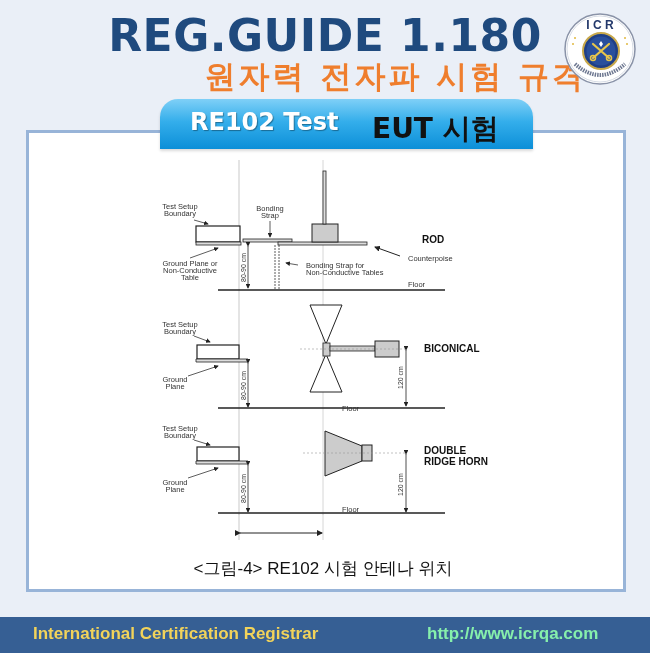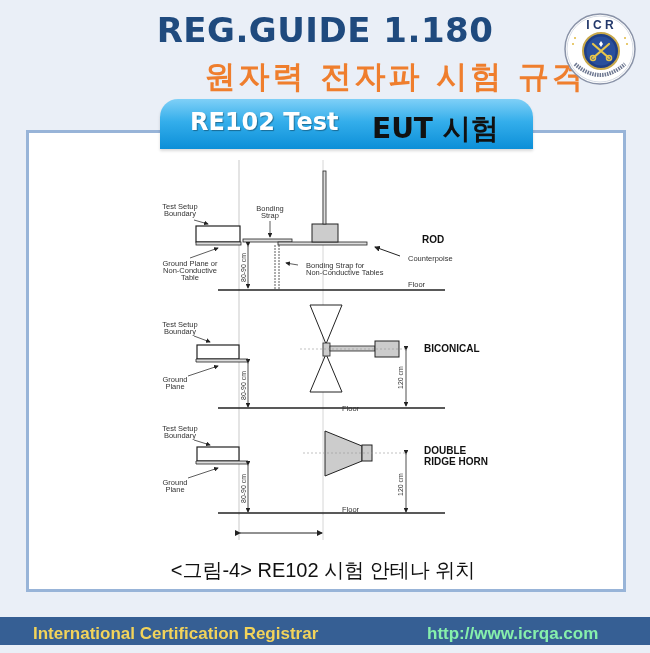--- a/index.html
+++ b/index.html
@@ -1,26 +1,26 @@
 <!DOCTYPE html>
 <html><head>
 <meta charset="utf-8">
 <style>
   html, body { margin:0; padding:0; }
   body { width:650px; height:653px; background:#eaeff7; position:relative; overflow:hidden; font-family:"Liberation Sans","DejaVu Sans",sans-serif; }
-  .title-en { position:absolute; left:0; width:650px; top:10px; text-align:center; font-family:"DejaVu Sans",sans-serif; font-weight:bold; font-size:34px; color:#1f4a7e; letter-spacing:0.5px; }
+  .title-en { position:absolute; left:0; width:650px; top:10px; text-align:center; font-family:"DejaVu Sans",sans-serif; font-weight:bold; font-size:44px; color:#1f4a7e; letter-spacing:0.5px; }
   .title-ko { position:absolute; left:0; width:586px; top:56px; text-align:right; font-family:"DejaVu Sans",sans-serif; font-weight:bold; font-size:31px; color:#ef7e2d; letter-spacing:3px; }
   .logo { position:absolute; left:563px; top:12px; width:74px; height:74px; }
   .panel { position:absolute; left:26px; top:130px; width:594px; height:456px; background:#ffffff; border:3px solid #98b4d8; }
   .tab { position:absolute; left:160px; top:99px; width:373px; height:50px; border-radius:18px 18px 0 0; background:linear-gradient(to bottom,#7fd0f7 0%,#34aeeb 45%,#0c8fd8 100%); box-shadow:0 2px 3px rgba(0,0,0,0.15); }
   .tab-main { position:absolute; left:30px; top:9px; font-family:"DejaVu Sans",sans-serif; font-weight:bold; font-size:24px; color:#ffffff; text-shadow:1px 1px 1px rgba(0,0,0,0.35); }
   .tab-sub { position:absolute; left:212px; top:11px; font-family:"DejaVu Sans",sans-serif; font-weight:bold; font-size:28px; color:#111; }
   .diagram { position:absolute; left:150px; top:160px; width:380px; height:380px; }
-  .caption { position:absolute; left:0; width:646px; top:557px; text-align:center; font-size:20px; color:#111; }
-  .footer { position:absolute; left:0; top:617px; width:650px; height:28px; background:#365f94; }
+  .caption { position:absolute; left:0; width:646px; top:557px; text-align:center; font-size:17px; color:#111; }
+  .footer { position:absolute; left:0; top:617px; width:650px; height:36px; background:#365f94; }
   .footer-left { position:absolute; left:33px; top:7px; font-size:17px; font-weight:bold; color:#f2d35a; }
   .footer-right { position:absolute; left:427px; top:7px; font-size:17px; font-weight:bold; color:#86efac; }
   svg text { font-family:"Liberation Sans",sans-serif; }
 </style>
 </head>
 <body>
 
 <div class="title-en">REG.GUIDE 1.180</div>
 <div class="title-ko">원자력 전자파 시험 규격</div>
 

